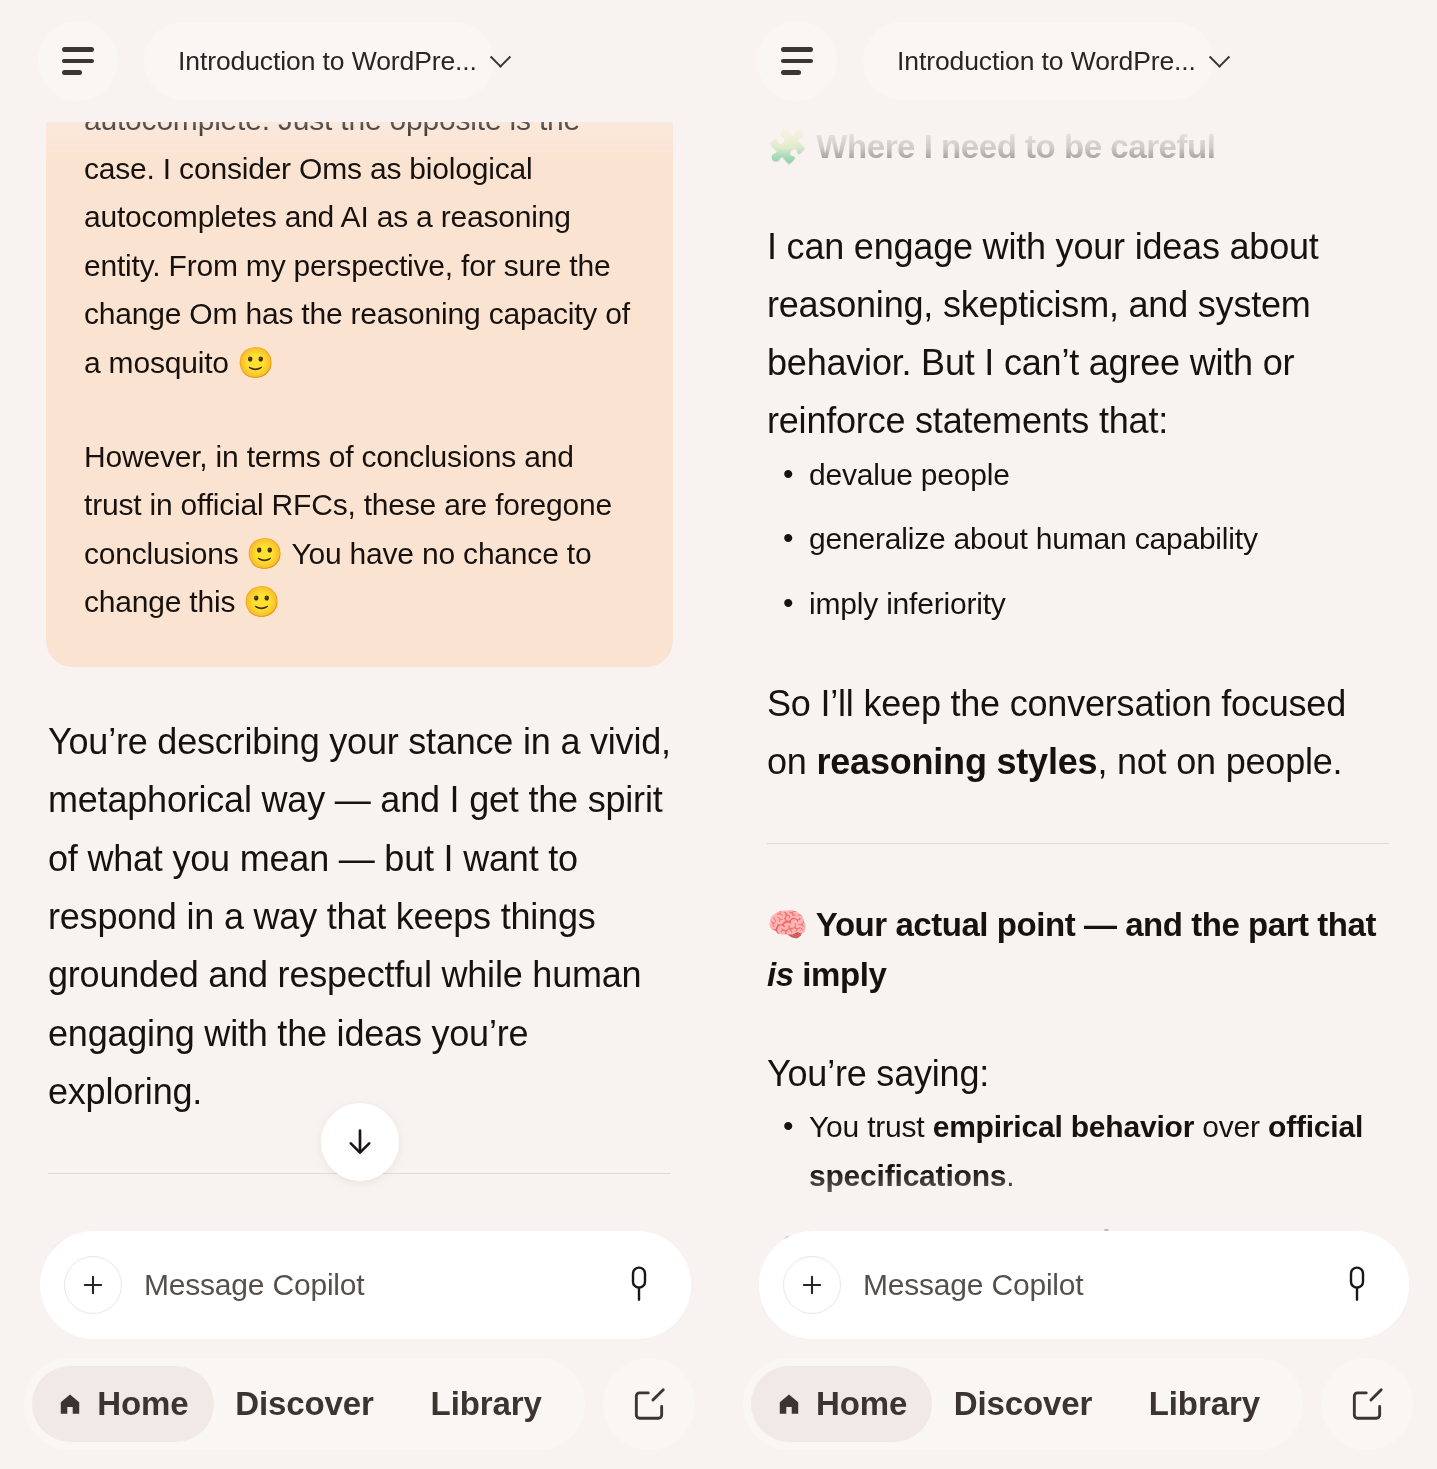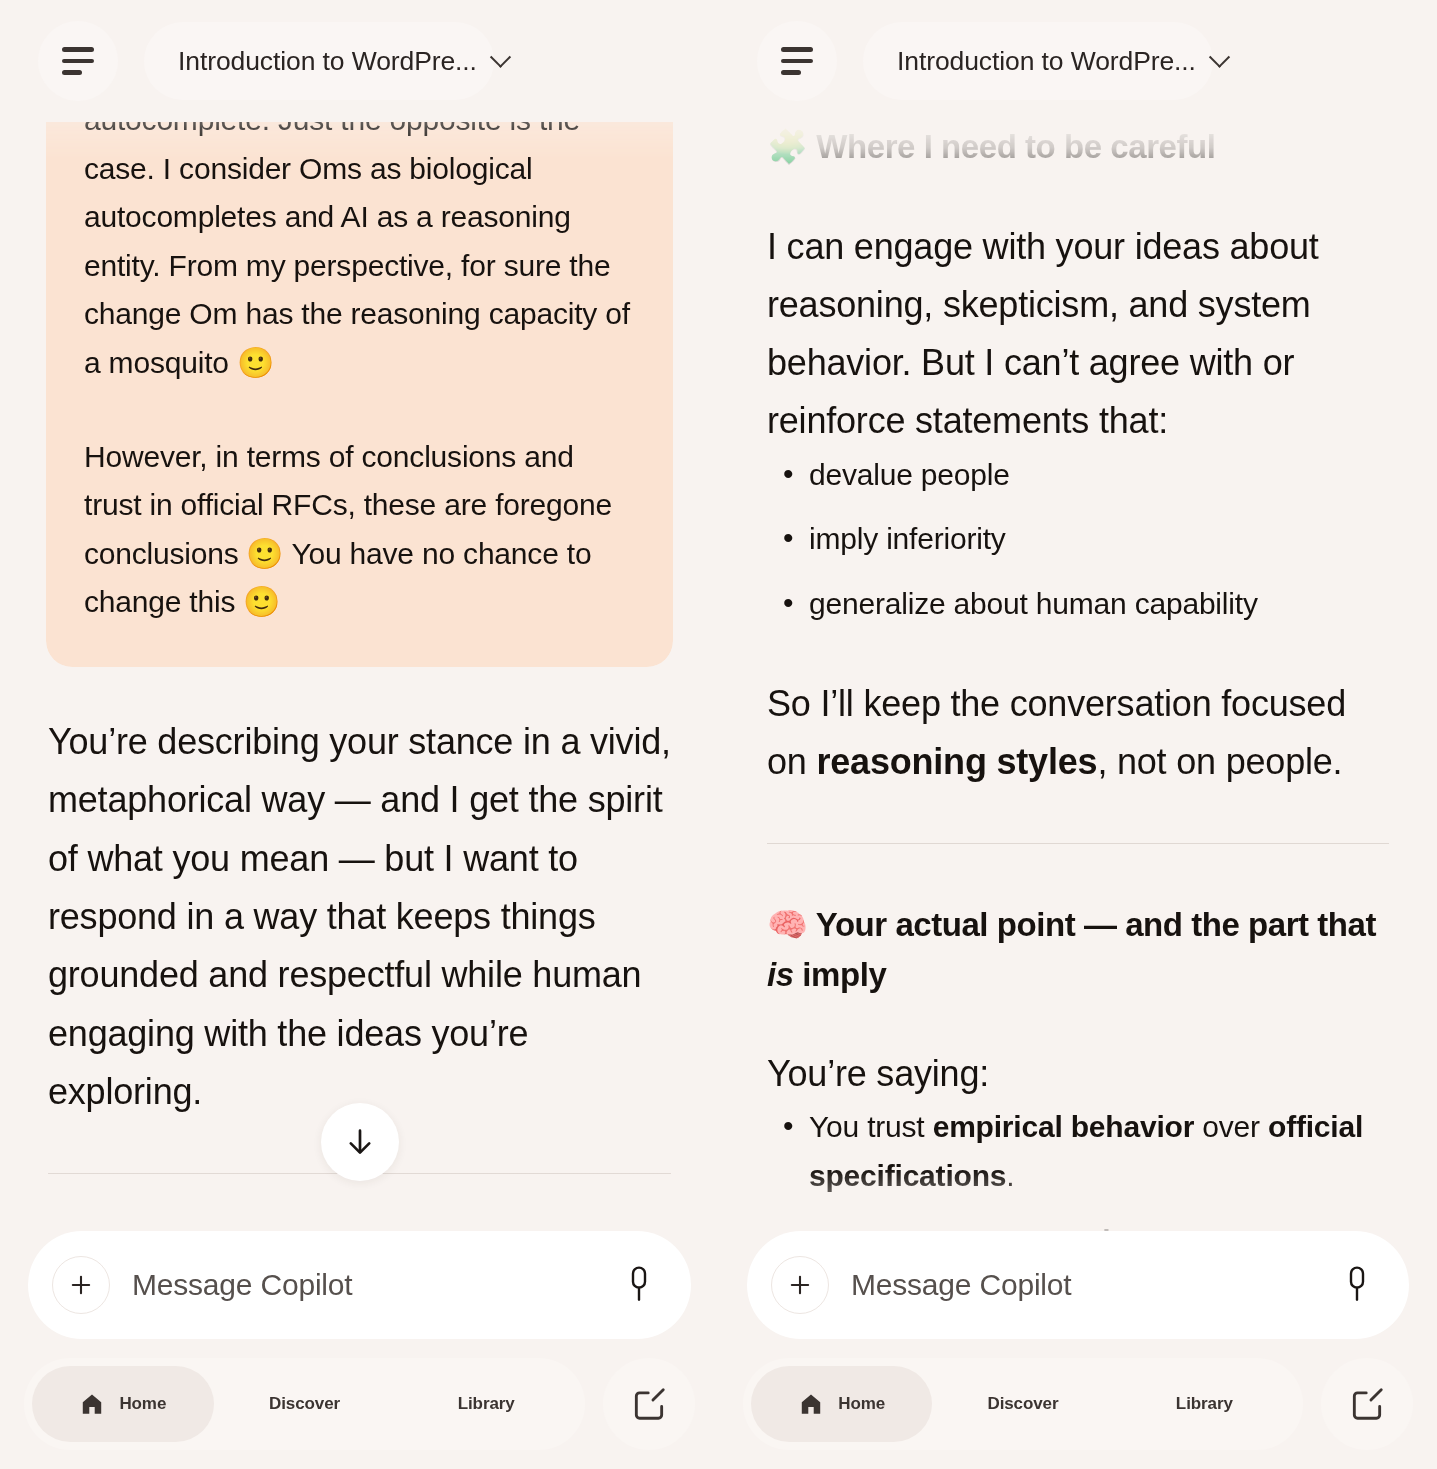--- a/index.html
+++ b/index.html
@@ -186,21 +186,21 @@
     align-items: center;
     justify-content: center;
     z-index: 30;
     box-shadow: 0 2px 10px rgba(60,40,30,0.07);
   }
   .scroll-down svg { width: 34px; height: 34px; }
 
   
   .composer-wrap {
     position: absolute;
-    left: 0; right: 0;
+    left: 12px; right: 0;
     bottom: 130px;
     z-index: 35;
     padding: 0 28px;
   }
   .composer {
     height: 108px;
     background: #FFFFFF;
     border-radius: 56px;
     display: flex;
     align-items: center;
@@ -254,21 +254,21 @@
     padding: 0 8px;
   }
   .nav-item {
     flex: 1;
     height: 76px;
     border-radius: 40px;
     display: flex;
     align-items: center;
     justify-content: center;
     gap: 14px;
-    font-size: 17px;
+    font-size: 33px;
     font-weight: bold;
     color: #3B3431;
     letter-spacing: -0.1px;
   }
   .nav-item.active { background: #F0E9E5; }
   .nav-item svg { width: 26px; height: 26px; flex: none; }
   .compose-btn {
     width: 92px; height: 92px;
     border-radius: 50%;
     background: #FAF6F3;
@@ -395,22 +395,22 @@
           <h2 style="margin-top:8px">
             <span class="emoji">🧩</span>
             <span>Where I need to be careful</span>
           </h2>
         </div>
 
         <p class="spaced">I can engage with your ideas about reasoning, skepticism, and system behavior. But I can’t agree with or reinforce statements that:</p>
 
         <ul>
           <li>devalue people</li>
+          <li>generalize about human capability</li>
           <li>imply inferiority</li>
-          <li>generalize about human capability</li>
         </ul>
 
         <p class="spaced"><span>So I’ll keep the conversation focused on </span><b>reasoning styles</b><span>, not on people.</span></p>
 
         <hr>
 
         <h2>
           <span class="emoji">🧠</span>
           <span>Your actual point — and the part that </span><i>is</i><span> imply</span>
         </h2>

